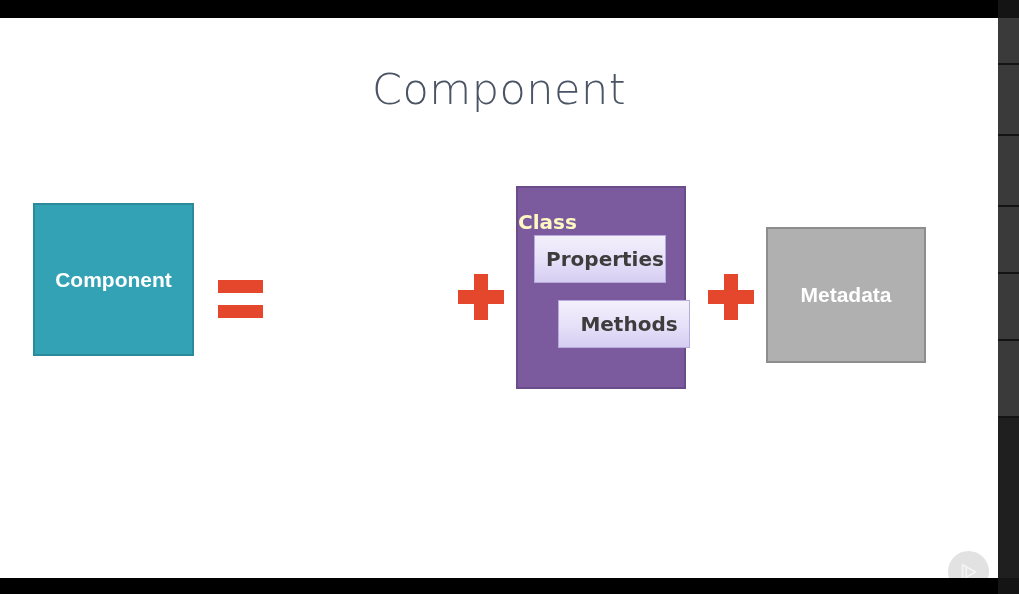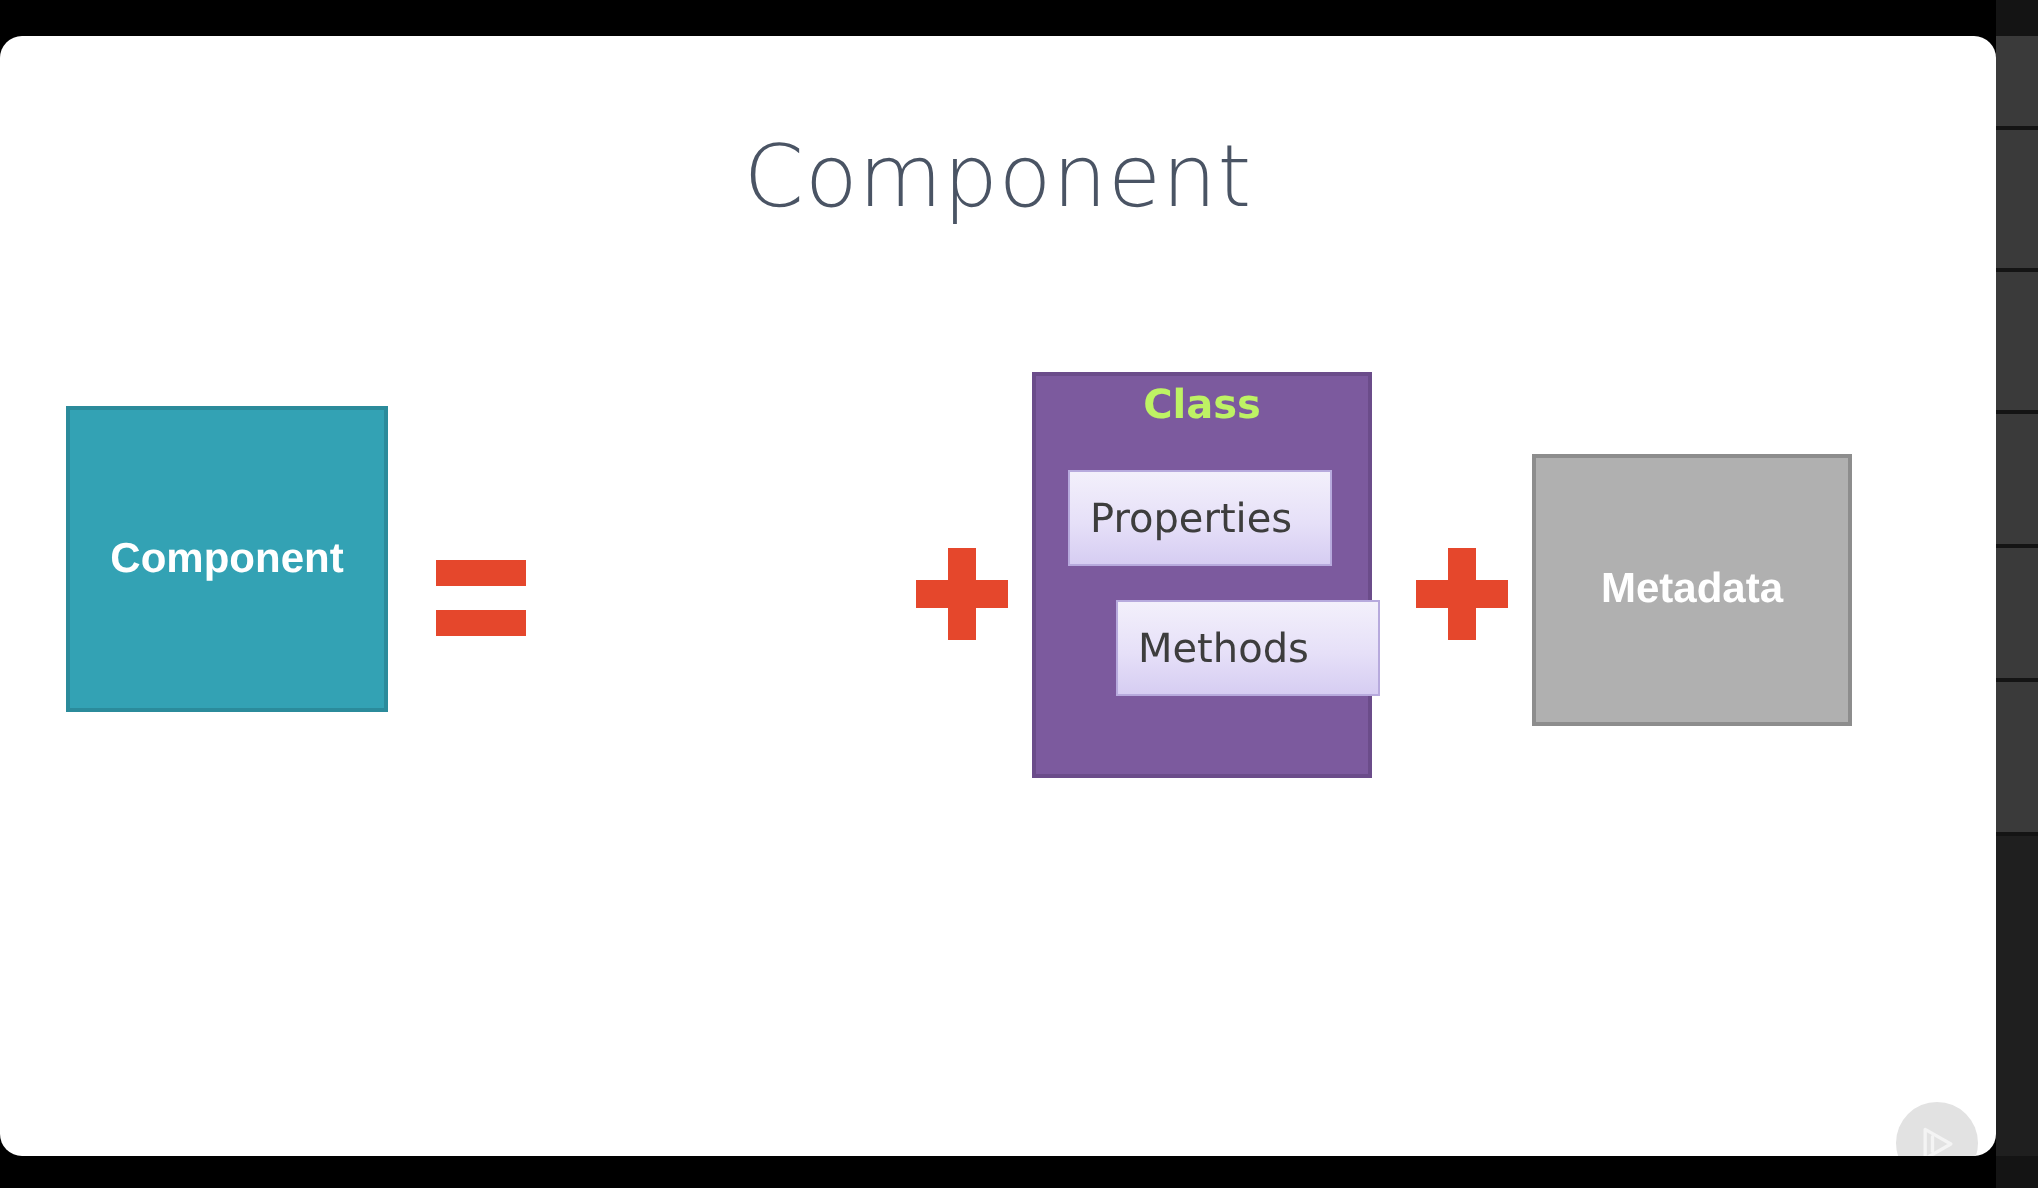--- a/index.html
+++ b/index.html
@@ -33,21 +33,20 @@
     background: #000000;
   }
 
   
   .slide {
     position: absolute;
     left: 0; top: 18px;
     width: 998px; height: 560px;
     background: #ffffff;
     overflow: hidden;
-    border-radius: 11px;
   }
 
   .slide-title {
     position: absolute;
     left: 0; top: 46px;
     width: 998px;
     text-align: center;
     font-size: 43px;
     font-weight: 300;
     letter-spacing: 0.5px;
@@ -83,38 +82,38 @@
   .box-class {
     left: 516px; top: 168px;
     width: 170px; height: 203px;
     background: #7c5a9e;
     border: 2px solid #6b4c8a;
     display: block;
   }
 
   .class-label {
     width: 100%;
-    text-align: center;
-    color: #bef264;
+    text-align: left;
+    color: #fef9c3;
     font-size: 20px;
     font-weight: bold;
-    padding-top: 2px;
+    padding-top: 22px;
     font-family: "DejaVu Sans", sans-serif;
   }
 
   .class-sub {
     position: absolute;
     left: 16px;
     width: 132px;
     height: 48px;
     display: flex;
     align-items: center;
-    justify-content: flex-start;
+    justify-content: center;
     font-size: 20px;
-    font-weight: normal;
+    font-weight: bold;
     color: #3d3d3d;
     background: linear-gradient(to bottom, #f3f0fb 0%, #e6e0f8 55%, #d6cdf2 100%);
     border: 1px solid #b7aadd;
     font-family: "DejaVu Sans", sans-serif;
     padding-left: 10px;
   }
   .class-sub-properties { top: 47px; }
   .class-sub-methods    { top: 112px; margin-left: 24px; }
 
   .box-metadata {

